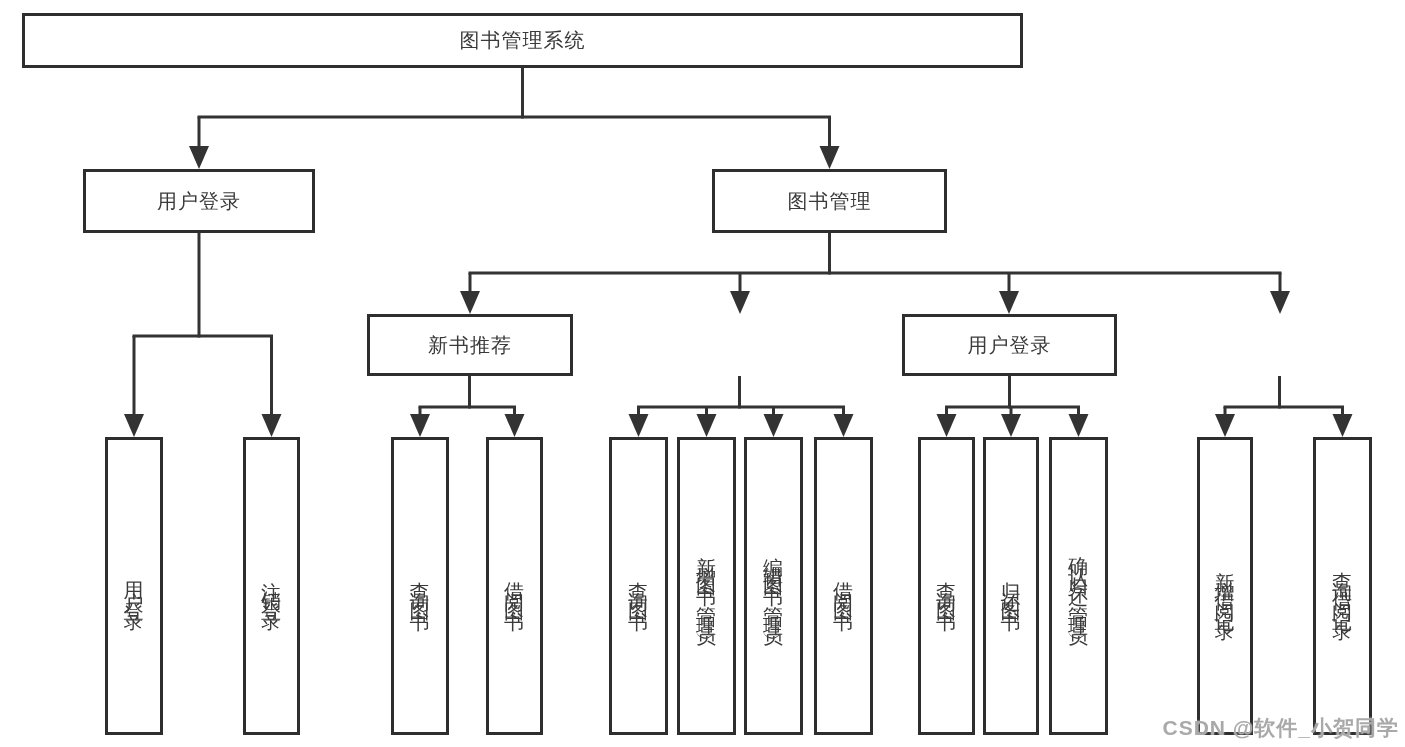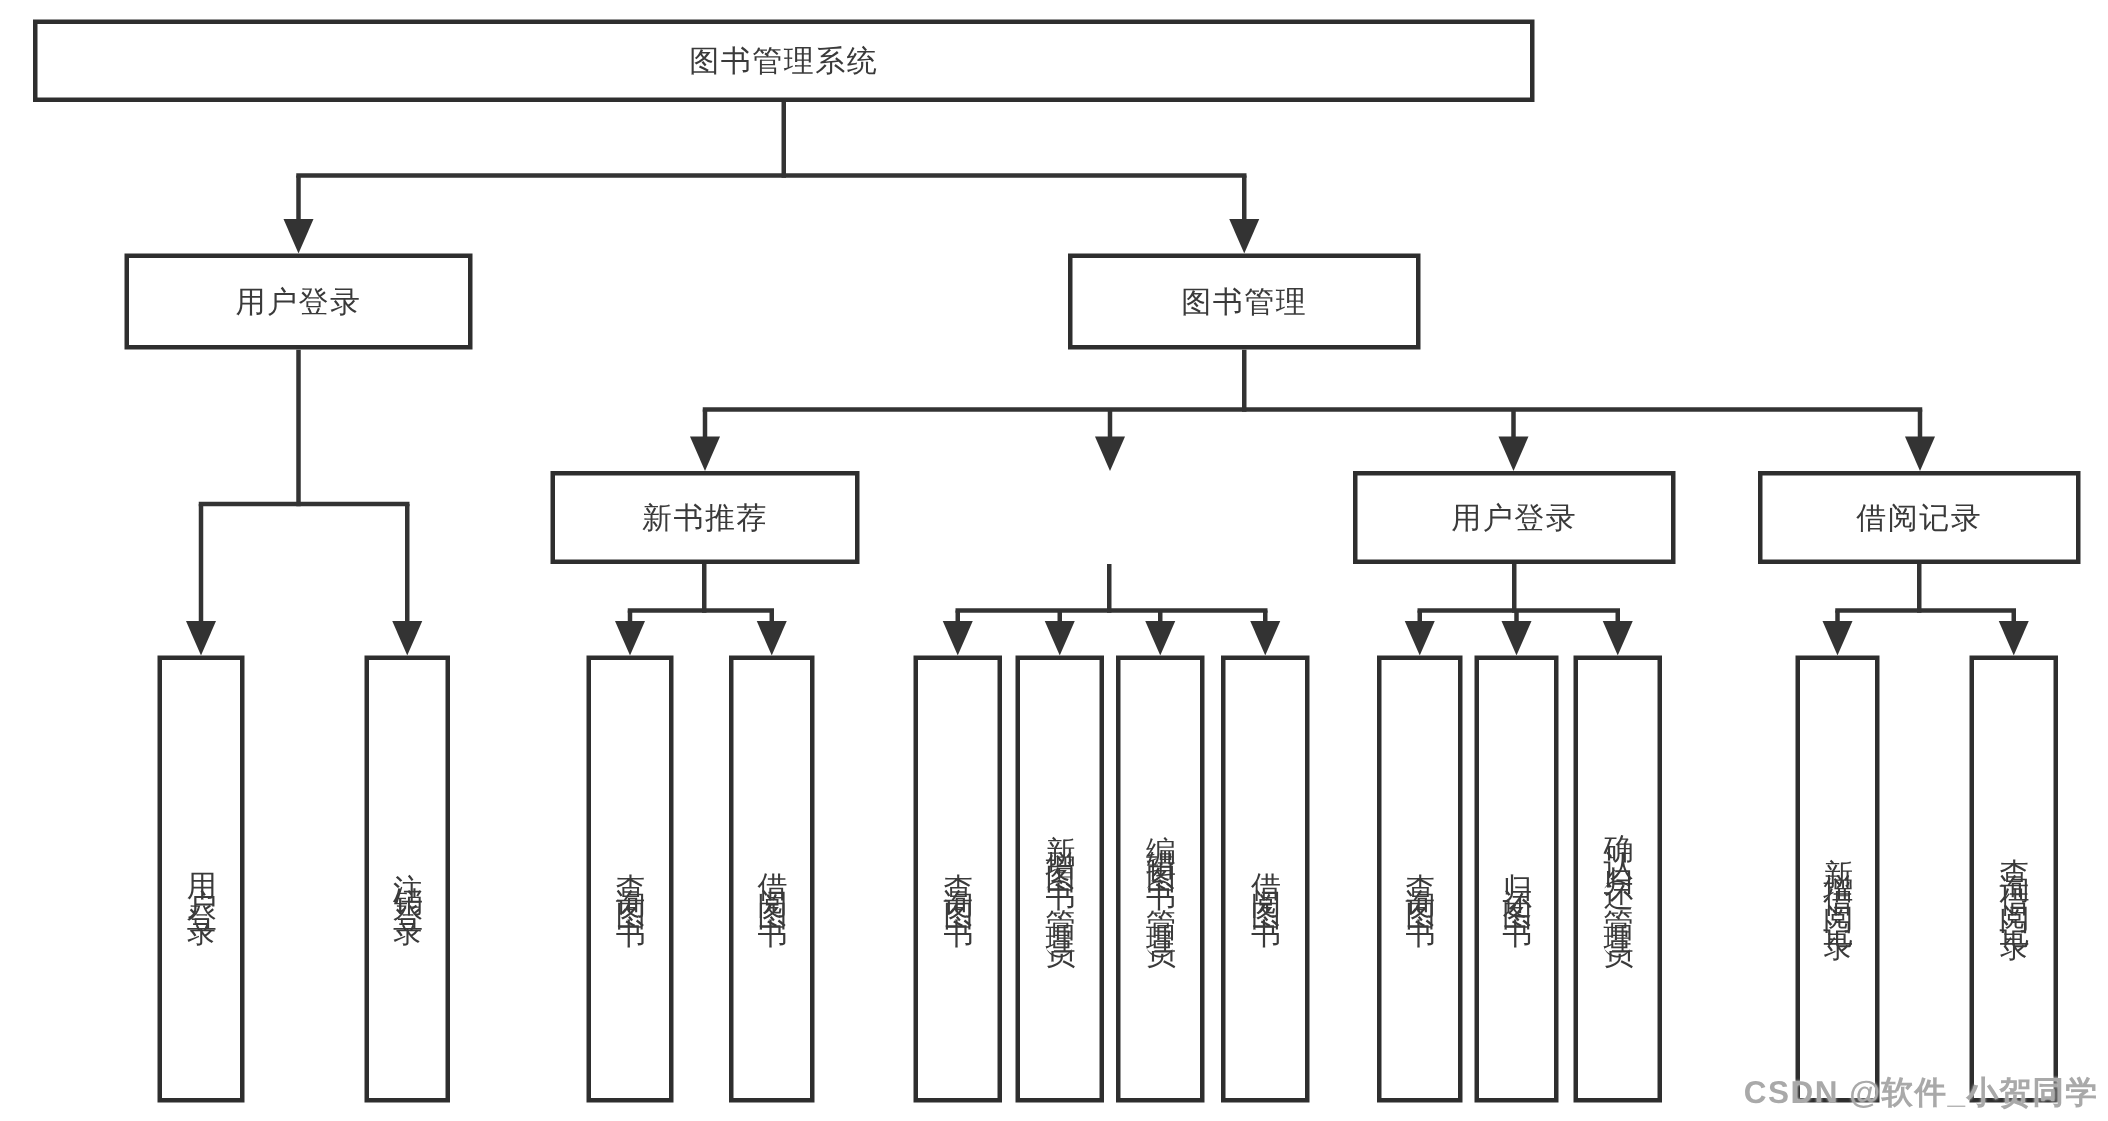--- a/index.html
+++ b/index.html
@@ -98,23 +98,20 @@
   <div class="node hnode" style="left:712px;top:169px;width:235px;height:64px">
     <span>图书管理</span>
   </div>
 
   <div class="node hnode" style="left:367px;top:314px;width:206px;height:62px">
     <span>新书推荐</span>
   </div>
   <div class="node hnode" style="left:902px;top:314px;width:215px;height:62px">
     <span>用户登录</span>
   </div>
-  <div class="node hnode" style="left:1172px;top:314px;width:215px;height:62px">
-    <span>借阅记录</span>
-  </div>
 
   <div class="node vnode" style="left:105px;width:58px">
     <span class="vtext">用户登录</span>
   </div>
   <div class="node vnode" style="left:243px;width:57px">
     <span class="vtext">注销登录</span>
   </div>
 
   <div class="node vnode" style="left:391px;width:58px">
     <span class="vtext">查询图书</span>

